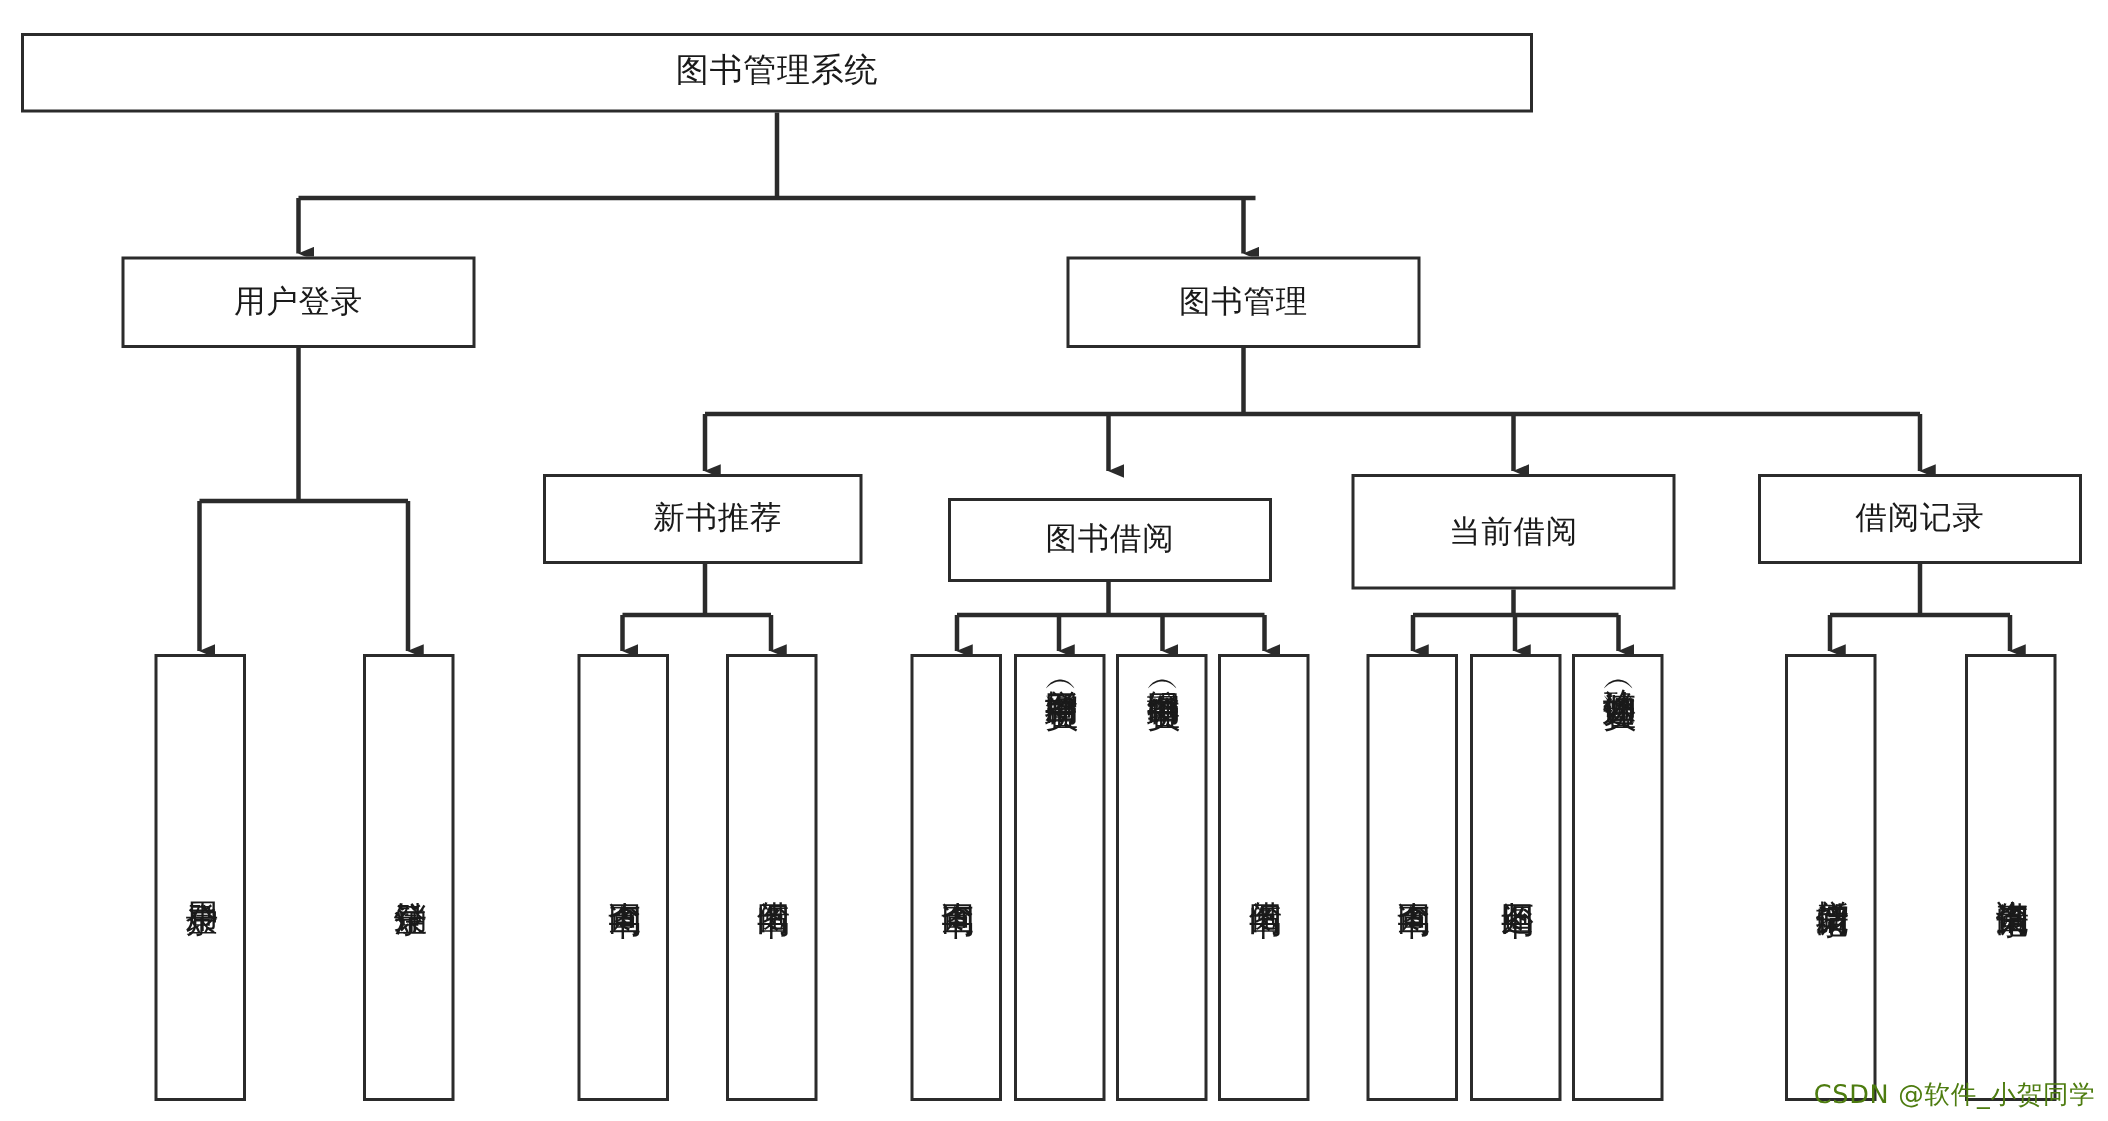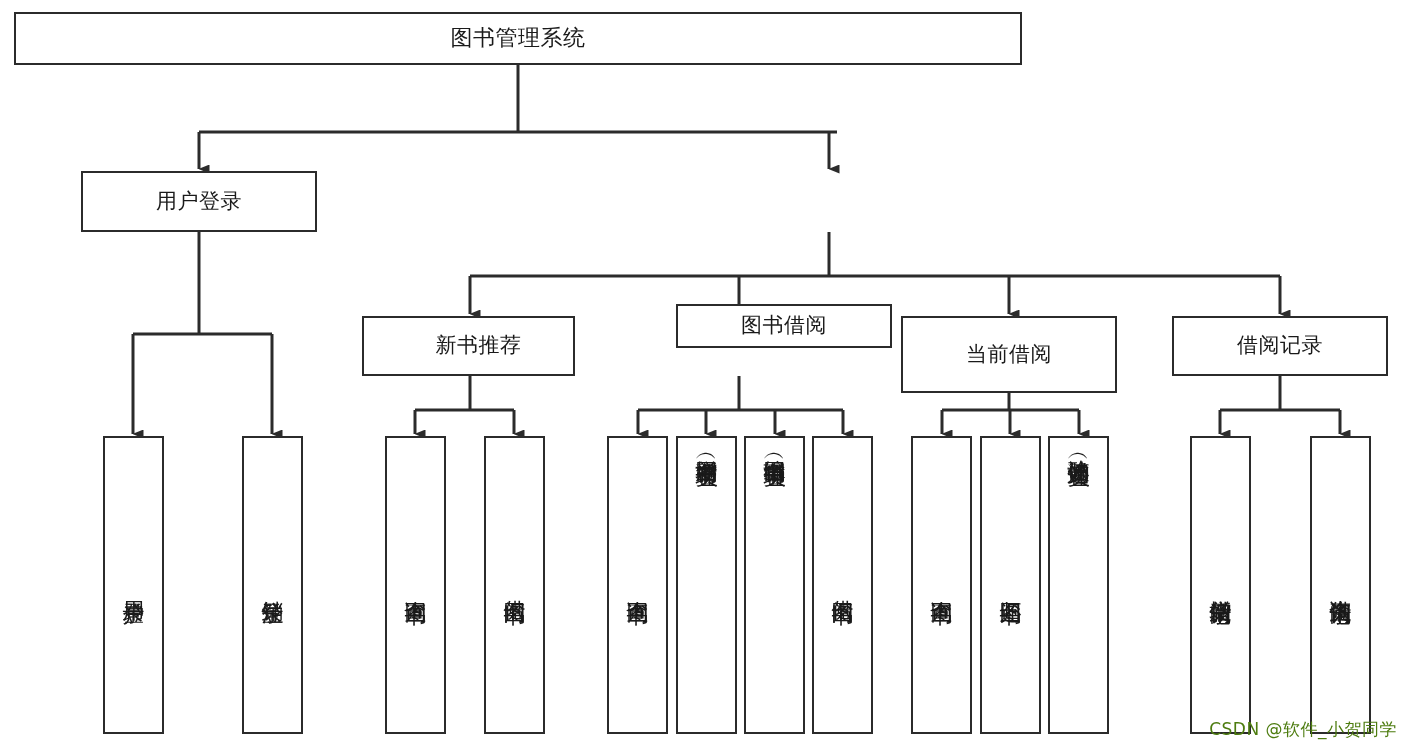--- a/index.html
+++ b/index.html
@@ -124,32 +124,35 @@
       <path d="M 1010,410 L 1010,434" marker-end="url(#arrowhead)"></path>
       <path d="M 1079,410 L 1079,434" marker-end="url(#arrowhead)"></path>
 
       <path d="M 1280,376 L 1280,410"></path>
       <path d="M 1220,410 L 1340,410"></path>
       <path d="M 1220,410 L 1220,434" marker-end="url(#arrowhead)"></path>
       <path d="M 1340,410 L 1340,434" marker-end="url(#arrowhead)"></path>
     </g>
   </svg>
 
-  <div class="node root horizontal" style="left:14px; top:12px; width:1008px; height:53px;">
+  <div class="node root horizontal" style="left:14px; top:22px; width:1008px; height:53px;">
     <span class="label">图书管理系统</span>
   </div>
 
   <div class="node horizontal" style="left:81px; top:171px; width:236px; height:61px;">
     <span class="label">用户登录</span>
   </div>
+  <div class="node horizontal" style="left:711px; top:171px; width:236px; height:61px;">
+    <span class="label">图书管理</span>
+  </div>
 
   <div class="node horizontal" style="left:362px; top:316px; width:213px; height:60px;padding-left:20px;">
     <span class="label">新书推荐</span>
   </div>
-  <div class="node horizontal" style="left:632px; top:304px; width:216px; height:44px;margin-left:44px;">
+  <div class="node horizontal" style="left:632px; top:332px; width:216px; height:56px;">
     <span class="label">图书借阅</span>
   </div>
   <div class="node horizontal" style="left:901px; top:316px; width:216px; height:77px;">
     <span class="label">当前借阅</span>
   </div>
   <div class="node horizontal" style="left:1172px; top:316px; width:216px; height:60px;">
     <span class="label">借阅记录</span>
   </div>
 
   <div class="node vertical centered" style="left:103px; top:436px; width:61px; height:298px;">

